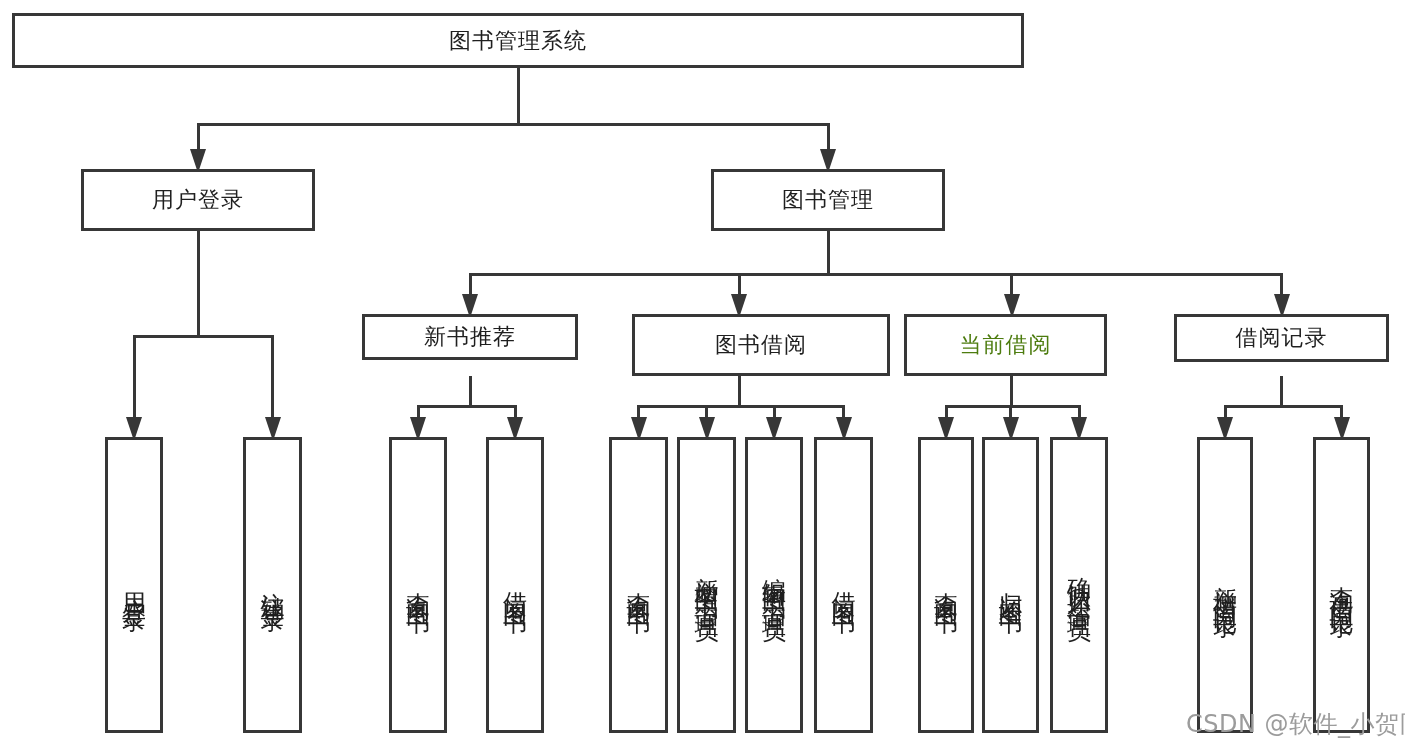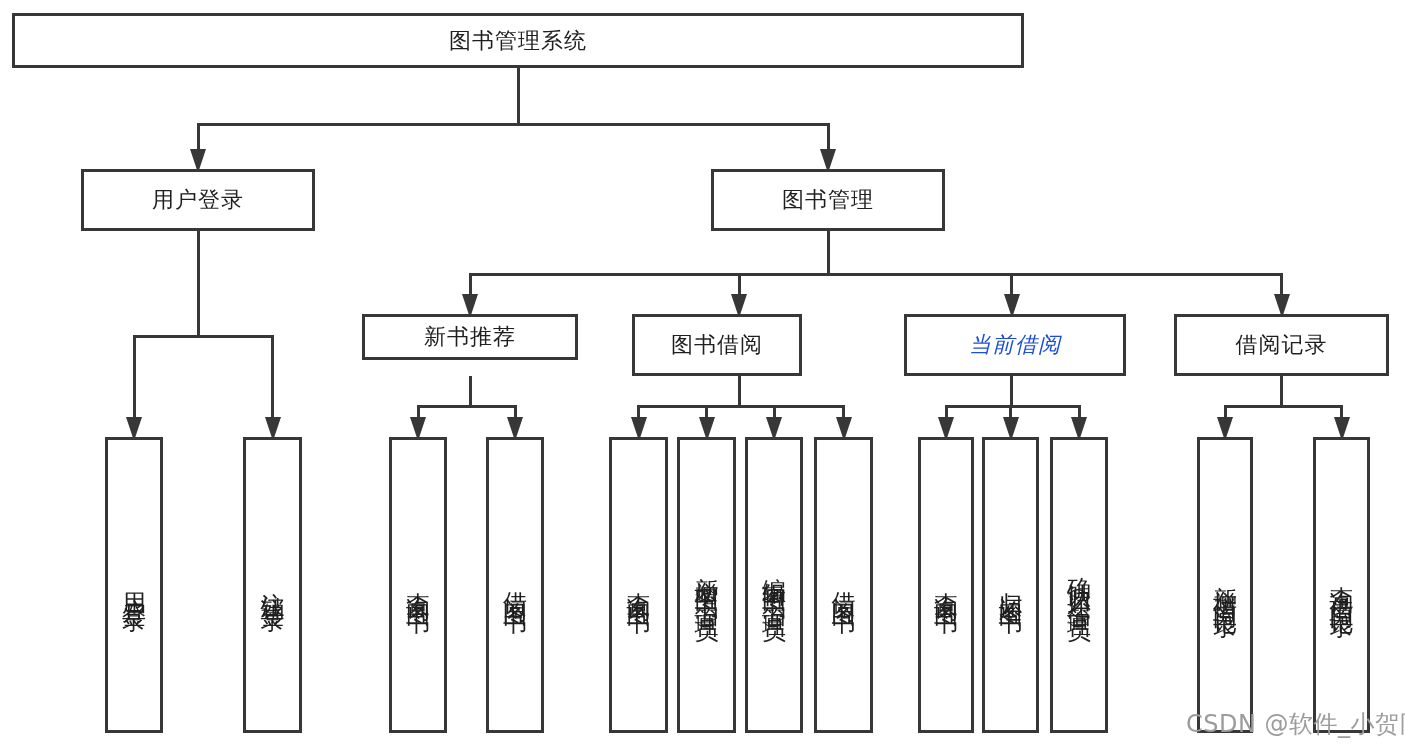--- a/index.html
+++ b/index.html
@@ -79,52 +79,52 @@
     <div class="cline" style="left: 468.5px; top: 376px; width: 3px; height: 32px; background: rgb(55, 55, 55);"></div>
     <div class="cline" style="left: 416.5px; top: 405px; width: 100px; height: 3px; background: rgb(55, 55, 55);"></div>
     <div class="cline" style="left: 416.5px; top: 405px; width: 3px; height: 14px; background: rgb(55, 55, 55);"></div>
     <div class="arrow" style="left: 410px; top: 417px; border-top-color: rgb(55, 55, 55);"></div>
     <div class="box vbox" style="left: 389px; top: 437px; width: 58px; height: 296px; border-color: rgb(55, 55, 55); color: rgb(31, 31, 31);">查询图书</div>
     <div class="cline" style="left: 513.5px; top: 405px; width: 3px; height: 14px; background: rgb(55, 55, 55);"></div>
     <div class="arrow" style="left: 507px; top: 417px; border-top-color: rgb(55, 55, 55);"></div>
     <div class="box vbox" style="left: 486px; top: 437px; width: 58px; height: 296px; border-color: rgb(55, 55, 55); color: rgb(31, 31, 31);">借阅图书</div>
     <div class="cline" style="left: 737.5px; top: 273px; width: 3px; height: 23px; background: rgb(55, 55, 55);"></div>
     <div class="arrow" style="left: 731px; top: 294px; border-top-color: rgb(55, 55, 55);"></div>
-    <div class="box hbox" style="left: 632px; top: 314px; width: 170px; height: 62px; border-color: rgb(55, 55, 55); color: rgb(31, 31, 31);">图书借阅</div>
+    <div class="box hbox" style="left: 632px; top: 314px; width: 258px; height: 62px; border-color: rgb(55, 55, 55); color: rgb(31, 31, 31);">图书借阅</div>
     <div class="cline" style="left: 737.5px; top: 376px; width: 3px; height: 32px; background: rgb(55, 55, 55);"></div>
     <div class="cline" style="left: 637px; top: 405px; width: 208px; height: 3px; background: rgb(55, 55, 55);"></div>
     <div class="cline" style="left: 637px; top: 405px; width: 3px; height: 14px; background: rgb(55, 55, 55);"></div>
     <div class="arrow" style="left: 630.5px; top: 417px; border-top-color: rgb(55, 55, 55);"></div>
     <div class="box vbox" style="left: 609px; top: 437px; width: 59px; height: 296px; border-color: rgb(55, 55, 55); color: rgb(31, 31, 31);">查询图书</div>
     <div class="cline" style="left: 705px; top: 405px; width: 3px; height: 14px; background: rgb(55, 55, 55);"></div>
     <div class="arrow" style="left: 698.5px; top: 417px; border-top-color: rgb(55, 55, 55);"></div>
     <div class="box vbox" style="left: 677px; top: 437px; width: 59px; height: 296px; border-color: rgb(55, 55, 55); color: rgb(31, 31, 31);">新增图书（管理员）</div>
     <div class="cline" style="left: 772.5px; top: 405px; width: 3px; height: 14px; background: rgb(55, 55, 55);"></div>
     <div class="arrow" style="left: 766px; top: 417px; border-top-color: rgb(55, 55, 55);"></div>
     <div class="box vbox" style="left: 745px; top: 437px; width: 58px; height: 296px; border-color: rgb(55, 55, 55); color: rgb(31, 31, 31);">编辑图书（管理员）</div>
     <div class="cline" style="left: 842px; top: 405px; width: 3px; height: 14px; background: rgb(55, 55, 55);"></div>
     <div class="arrow" style="left: 835.5px; top: 417px; border-top-color: rgb(55, 55, 55);"></div>
     <div class="box vbox" style="left: 814px; top: 437px; width: 59px; height: 296px; border-color: rgb(55, 55, 55); color: rgb(31, 31, 31);">借阅图书</div>
     <div class="cline" style="left: 1010px; top: 273px; width: 3px; height: 23px; background: rgb(55, 55, 55);"></div>
     <div class="arrow" style="left: 1003.5px; top: 294px; border-top-color: rgb(55, 55, 55);"></div>
-    <div class="box hbox" style="left: 904px; top: 314px; width: 222px; height: 62px; border-color: rgb(55, 55, 55); color: #1d4ed8; font-style: italic;">当前借阅</div>
+    <div class="box hbox" style="left: 904px; top: 314px; width: 203px; height: 62px; border-color: rgb(55, 55, 55); color: #4d7c0f;">当前借阅</div>
     <div class="cline" style="left: 1010px; top: 376px; width: 3px; height: 32px; background: rgb(55, 55, 55);"></div>
     <div class="cline" style="left: 944.5px; top: 405px; width: 136px; height: 3px; background: rgb(55, 55, 55);"></div>
     <div class="cline" style="left: 944.5px; top: 405px; width: 3px; height: 14px; background: rgb(55, 55, 55);"></div>
     <div class="arrow" style="left: 938px; top: 417px; border-top-color: rgb(55, 55, 55);"></div>
     <div class="box vbox" style="left: 918px; top: 437px; width: 56px; height: 296px; border-color: rgb(55, 55, 55); color: rgb(31, 31, 31);">查询图书</div>
     <div class="cline" style="left: 1009px; top: 405px; width: 3px; height: 14px; background: rgb(55, 55, 55);"></div>
     <div class="arrow" style="left: 1002.5px; top: 417px; border-top-color: rgb(55, 55, 55);"></div>
     <div class="box vbox" style="left: 982px; top: 437px; width: 57px; height: 296px; border-color: rgb(55, 55, 55); color: rgb(31, 31, 31);">归还图书</div>
     <div class="cline" style="left: 1077.5px; top: 405px; width: 3px; height: 14px; background: rgb(55, 55, 55);"></div>
     <div class="arrow" style="left: 1071px; top: 417px; border-top-color: rgb(55, 55, 55);"></div>
     <div class="box vbox" style="left: 1050px; top: 437px; width: 58px; height: 296px; border-color: rgb(55, 55, 55); color: rgb(31, 31, 31);">确认归还（管理员）</div>
     <div class="cline" style="left: 1280px; top: 273px; width: 3px; height: 23px; background: rgb(55, 55, 55);"></div>
     <div class="arrow" style="left: 1273.5px; top: 294px; border-top-color: rgb(55, 55, 55);"></div>
-    <div class="box hbox" style="left: 1174px; top: 314px; width: 215px; height: 62px; border-color: rgb(55, 55, 55); color: rgb(31, 31, 31);">借阅记录</div>
+    <div class="box hbox" style="left: 1174px; top: 314px; width: 215px; height: 48px; border-color: rgb(55, 55, 55); color: rgb(31, 31, 31);">借阅记录</div>
     <div class="cline" style="left: 1280px; top: 376px; width: 3px; height: 32px; background: rgb(55, 55, 55);"></div>
     <div class="cline" style="left: 1223.5px; top: 405px; width: 119.5px; height: 3px; background: rgb(55, 55, 55);"></div>
     <div class="cline" style="left: 1223.5px; top: 405px; width: 3px; height: 14px; background: rgb(55, 55, 55);"></div>
     <div class="arrow" style="left: 1217px; top: 417px; border-top-color: rgb(55, 55, 55);"></div>
     <div class="box vbox" style="left: 1197px; top: 437px; width: 56px; height: 296px; border-color: rgb(55, 55, 55); color: rgb(31, 31, 31);">新增借阅记录</div>
     <div class="cline" style="left: 1340px; top: 405px; width: 3px; height: 14px; background: rgb(55, 55, 55);"></div>
     <div class="arrow" style="left: 1333.5px; top: 417px; border-top-color: rgb(55, 55, 55);"></div>
     <div class="box vbox" style="left: 1313px; top: 437px; width: 57px; height: 296px; border-color: rgb(55, 55, 55); color: rgb(31, 31, 31);">查询借阅记录</div>
   </div>
 

